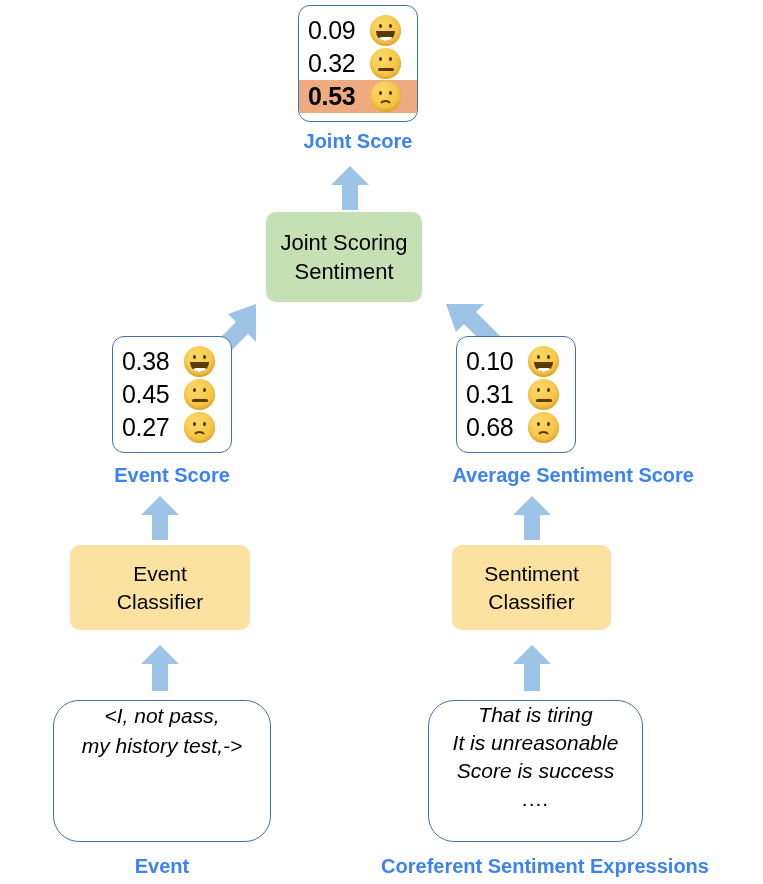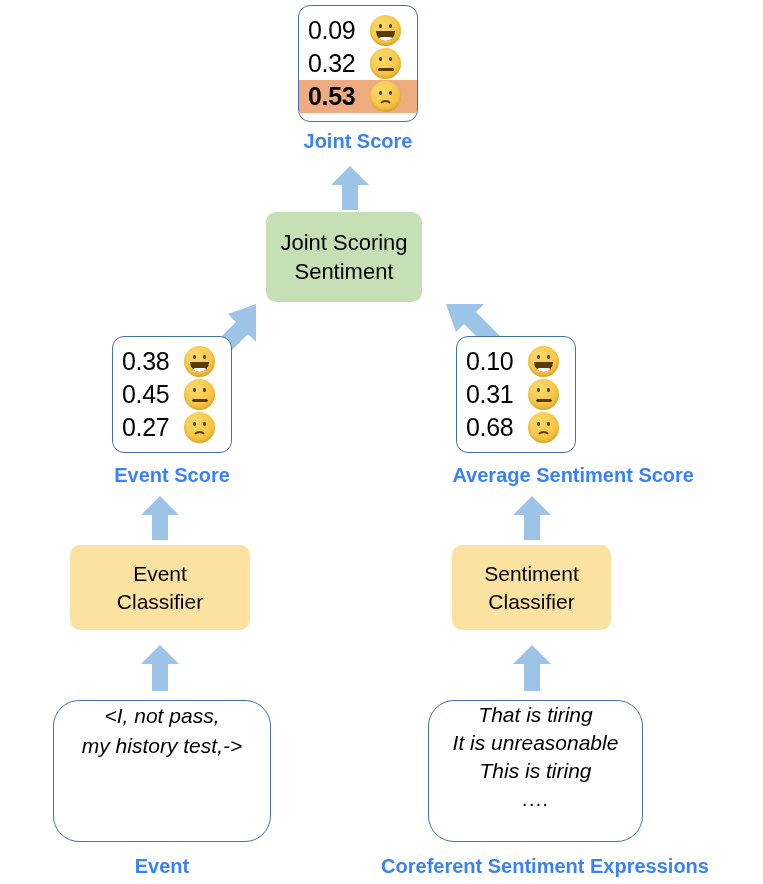--- a/index.html
+++ b/index.html
@@ -322,19 +322,19 @@
       <span>&lt;I, not pass,</span><br>
       <span>my history test,-&gt;</span>
     </span>
   </div>
   <div class="caption" style="left:62px; top:855px; width:200px;">Event</div>
 
   <div class="text-box" style="left:428px; top:700px; width:215px; height:142px; line-height:1.33;">
     <span>
       <span>That is tiring</span><br>
       <span>It is unreasonable</span><br>
-      <span>This is tiring</span><br>
+      <span>Score is success</span><br>
       <span class="dots">....</span>
     </span>
   </div>
   <div class="caption" style="left:375px; top:855px; width:340px;">Coreferent Sentiment Expressions</div>
 
 </div>
 
 </body></html>

